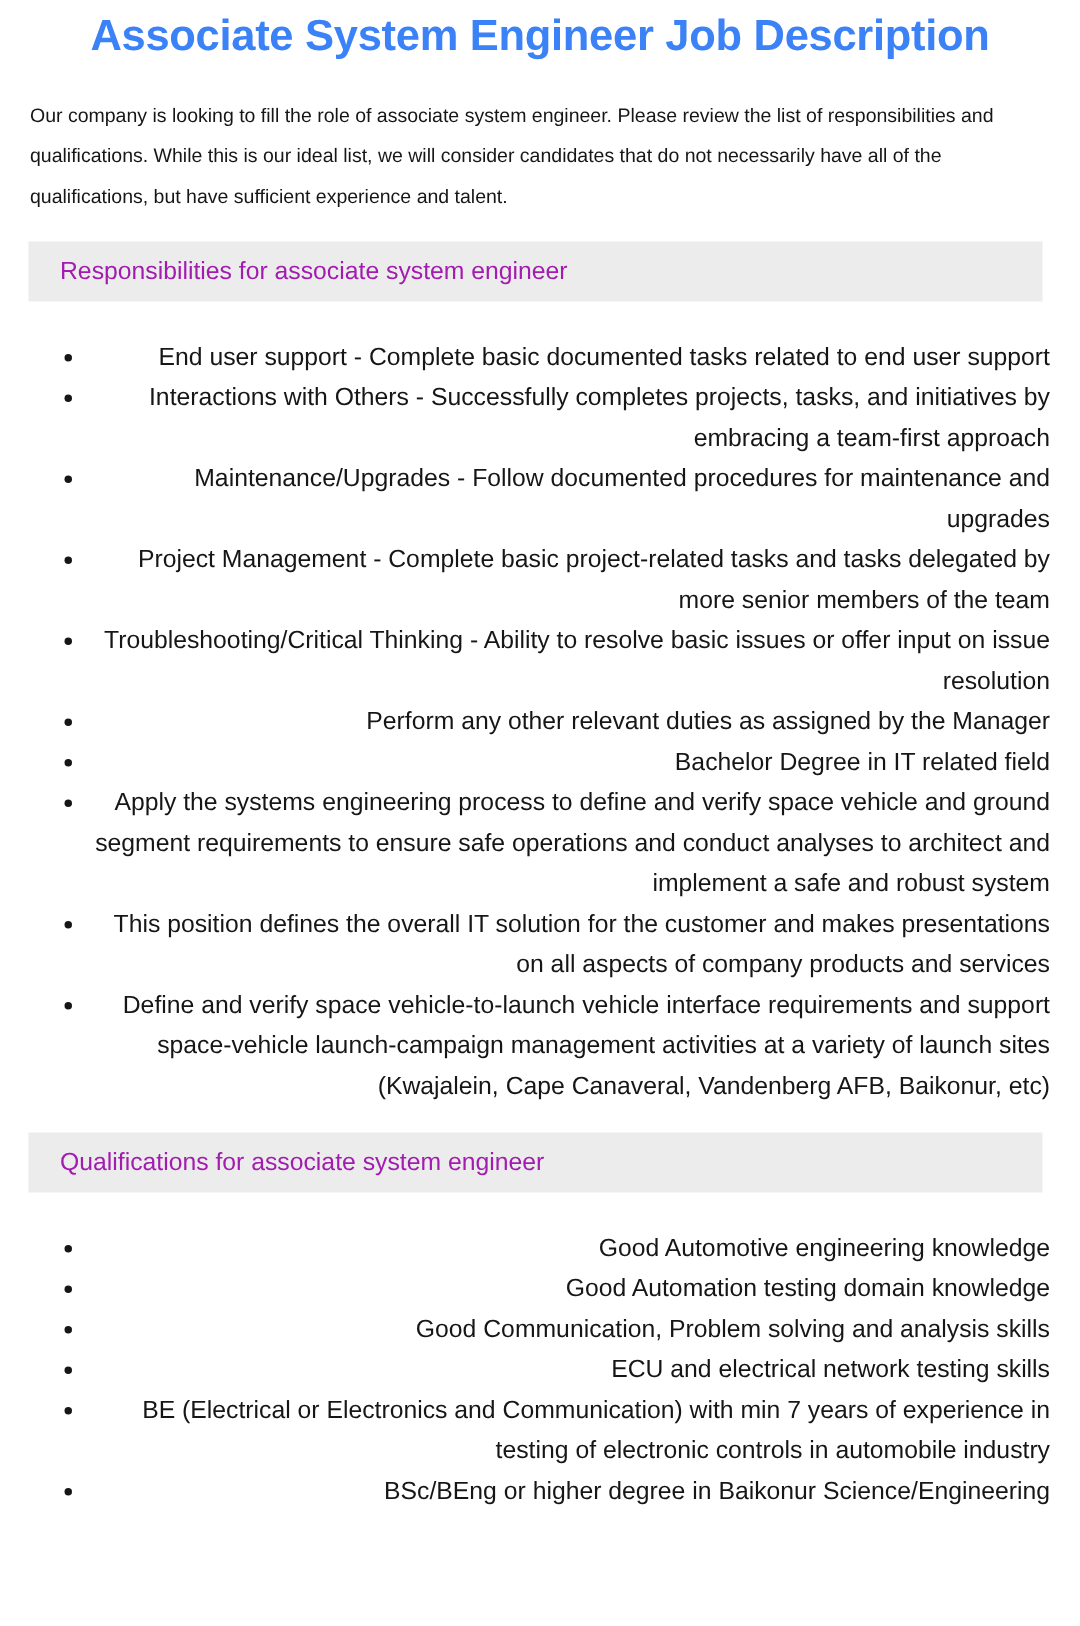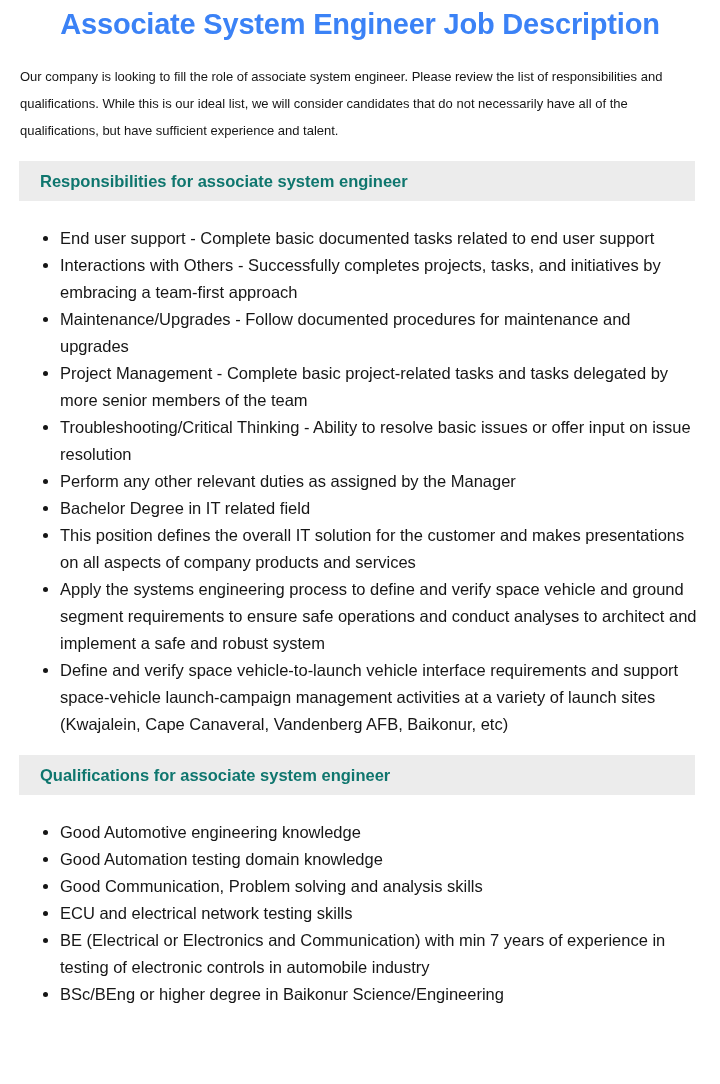--- a/index.html
+++ b/index.html
@@ -34,32 +34,33 @@
     .intro {
       margin: 22px 20px 0 20px;
       font-size: 13px;
       line-height: 27px;
     }
     .section-heading {
       margin: 17px 25px 0 19px;
       padding: 9px 12px 9px 21px;
       font-size: 16.5px;
       line-height: 22px;
-      font-weight: bold;
-      color: #0f766e;
+      font-weight: normal;
+      color: #a21caf;
     }
     ul.bullet-list {
       list-style: none;
       margin: 24px 20px 0 0;
       padding: 0 0 0 60px;
       font-size: 16.5px;
       line-height: 27px;
     }
     ul.bullet-list li {
       position: relative;
+      text-align: right;
     }
     ul.bullet-list li::before {
       content: "";
       position: absolute;
       left: -17px;
       top: 11px;
       width: 5px;
       height: 5px;
       border-radius: 50%;
       background: #161616;
@@ -77,22 +78,22 @@
   <div class="section-heading" style="background-color: rgb(236, 236, 236);">Responsibilities for associate system engineer</div>
 
   <ul class="bullet-list">
     <li>End user support - Complete basic documented tasks related to end user support</li>
     <li>Interactions with Others - Successfully completes projects, tasks, and initiatives by embracing a team-first approach</li>
     <li>Maintenance/Upgrades - Follow documented procedures for maintenance and upgrades</li>
     <li>Project Management - Complete basic project-related tasks and tasks delegated by more senior members of the team</li>
     <li>Troubleshooting/Critical Thinking - Ability to resolve basic issues or offer input on issue resolution</li>
     <li>Perform any other relevant duties as assigned by the Manager</li>
     <li>Bachelor Degree in IT related field</li>
+    <li>Apply the systems engineering process to define and verify space vehicle and ground segment requirements to ensure safe operations and conduct analyses to architect and implement a safe and robust system</li>
     <li>This position defines the overall IT solution for the customer and makes presentations on all aspects of company products and services</li>
-    <li>Apply the systems engineering process to define and verify space vehicle and ground segment requirements to ensure safe operations and conduct analyses to architect and implement a safe and robust system</li>
     <li>Define and verify space vehicle-to-launch vehicle interface requirements and support space-vehicle launch-campaign management activities at a variety of launch sites (Kwajalein, Cape Canaveral, Vandenberg AFB, Baikonur, etc)</li>
   </ul>
 
   <div class="section-heading" style="background-color: rgb(236, 236, 236);">Qualifications for associate system engineer</div>
 
   <ul class="bullet-list">
     <li>Good Automotive engineering knowledge</li>
     <li>Good Automation testing domain knowledge</li>
     <li>Good Communication, Problem solving and analysis skills</li>
     <li>ECU and electrical network testing skills</li>

